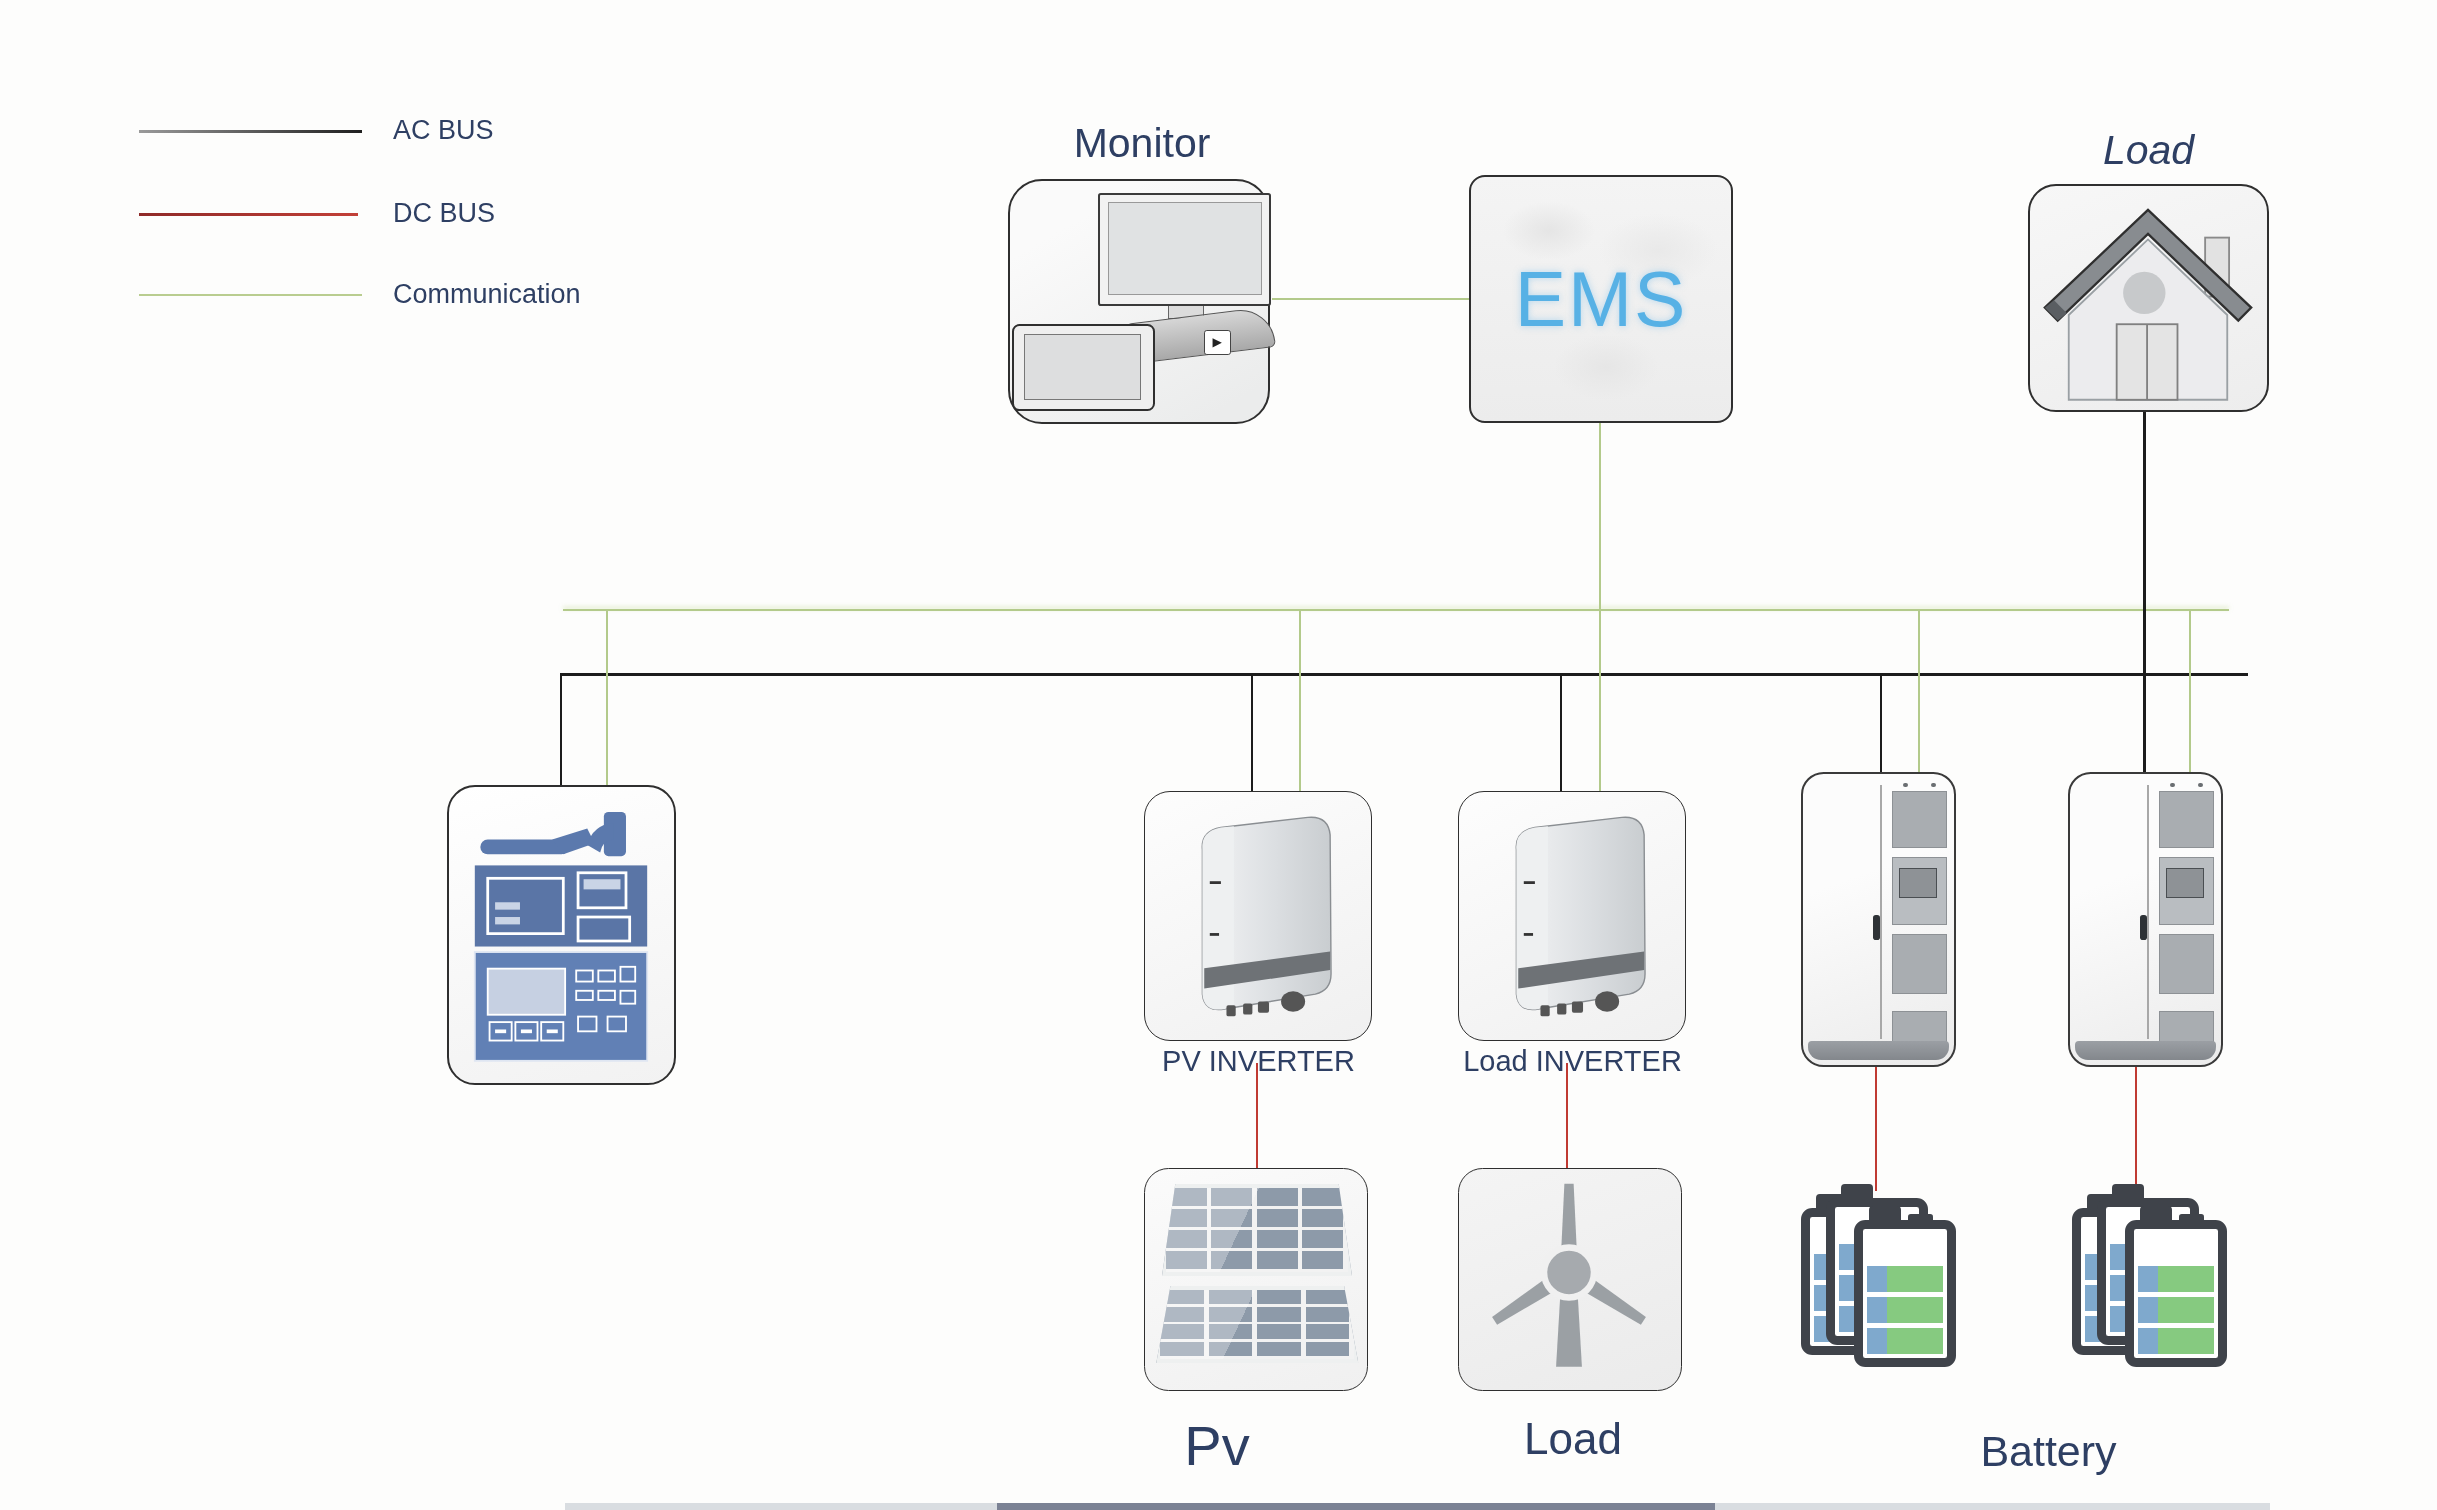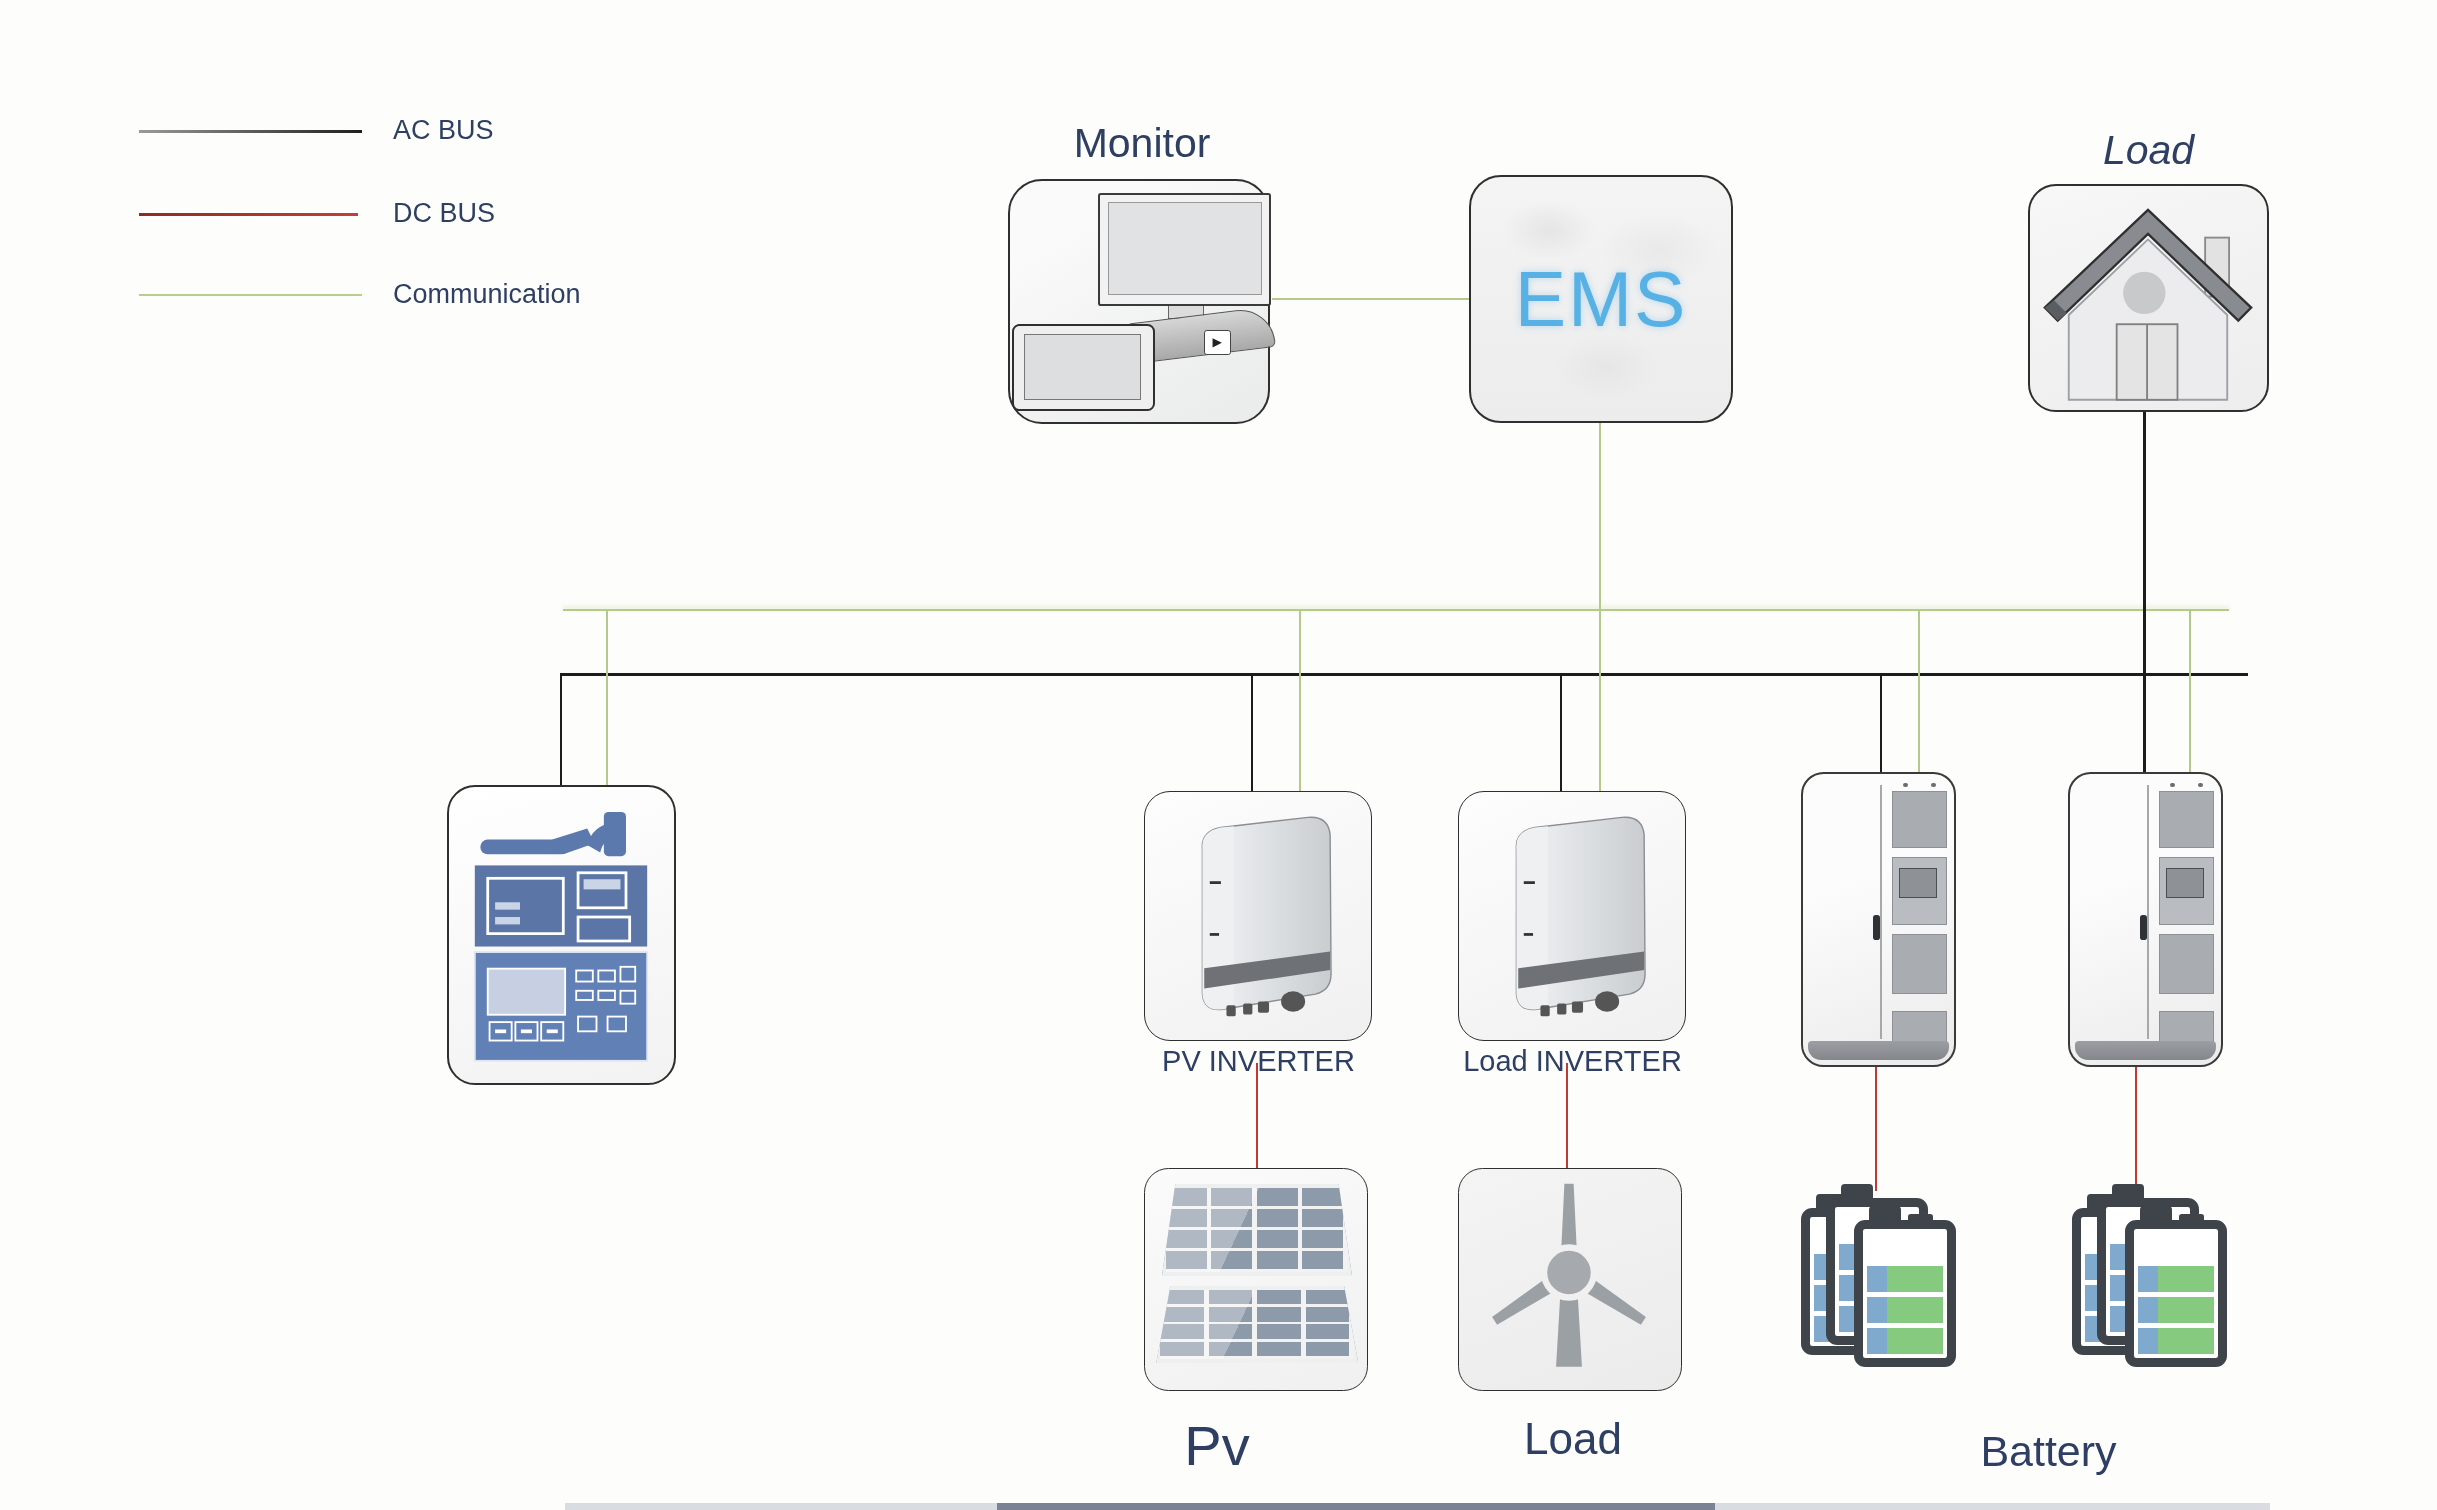--- a/index.html
+++ b/index.html
@@ -28,21 +28,21 @@
   
   .monitor-card{left:1008px;top:179px;width:262px;height:245px;border-radius:34px;}
   .mon-screen{position:absolute;left:88px;top:12.2px;width:173px;height:113px;background:#f2f2f2;border:2.4px solid #3a3a3a;border-radius:2.8px;box-sizing:border-box;}
   .mon-screen-inner{position:absolute;left:7.5px;top:6.6px;right:7.5px;bottom:9.4px;background:#e0e2e3;border:0.9px solid #999;}
   .mon-neck{position:absolute;left:158px;top:125px;width:36px;height:13px;background:#dcdcdc;border:1.9px solid #666;border-top:none;box-sizing:border-box;}
   .mon-base{position:absolute;left:115px;top:134px;width:149px;height:41px;background:linear-gradient(#d6d6d6,#a8a8a8);border:1.9px solid #555;border-radius:13px 57px 9.4px 21px;transform:rotate(-7deg);box-sizing:border-box;}
   .mon-mouse{position:absolute;left:194px;top:149px;width:24.5px;height:22.6px;background:#fff;border:1.9px solid #444;border-radius:2.8px;font-size:12.2px;color:#222;display:flex;align-items:center;justify-content:center;}
   .mon-tablet{position:absolute;left:1.9px;top:143px;width:143px;height:87px;background:#efefef;border:2.4px solid #2f2f2f;border-radius:7.5px;box-sizing:border-box;}
   .mon-tablet-inner{position:absolute;left:10.4px;top:7.5px;right:12.2px;bottom:9.4px;background:#dddedf;border:0.9px solid #777;}
   
-  .ems-card{left:1469px;top:175px;width:264px;height:248px;border-radius:32px;
+  .ems-card{left:1469px;top:175px;width:264px;height:248px;border-radius:16px;
     background:
       radial-gradient(66px 42px at 30% 22%,#e5e5e5,transparent 70%),
       radial-gradient(85px 52px at 72% 30%,#e9e9e9,transparent 70%),
       radial-gradient(75px 47px at 52% 78%,#e6e6e6,transparent 70%),
       linear-gradient(#f4f4f4,#ececec);
     display:flex;align-items:center;justify-content:center;}
   .ems-text{font-size:77px;color:#57b1e5;letter-spacing:1.9px;text-shadow:0 0 7.5px rgba(120,190,235,.5);}
   
   .load-card{left:2028px;top:184px;width:241px;height:228px;border-radius:28px;background:linear-gradient(160deg,#f7f7f7,#ededed);overflow:hidden;}
   

